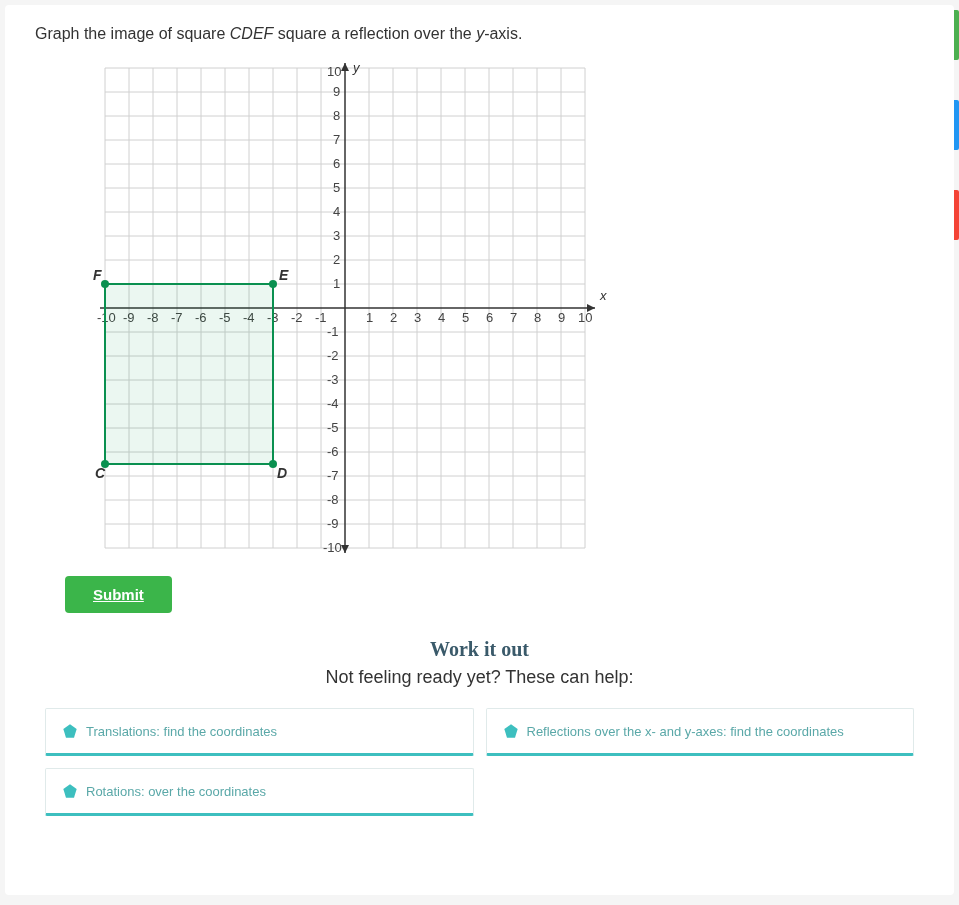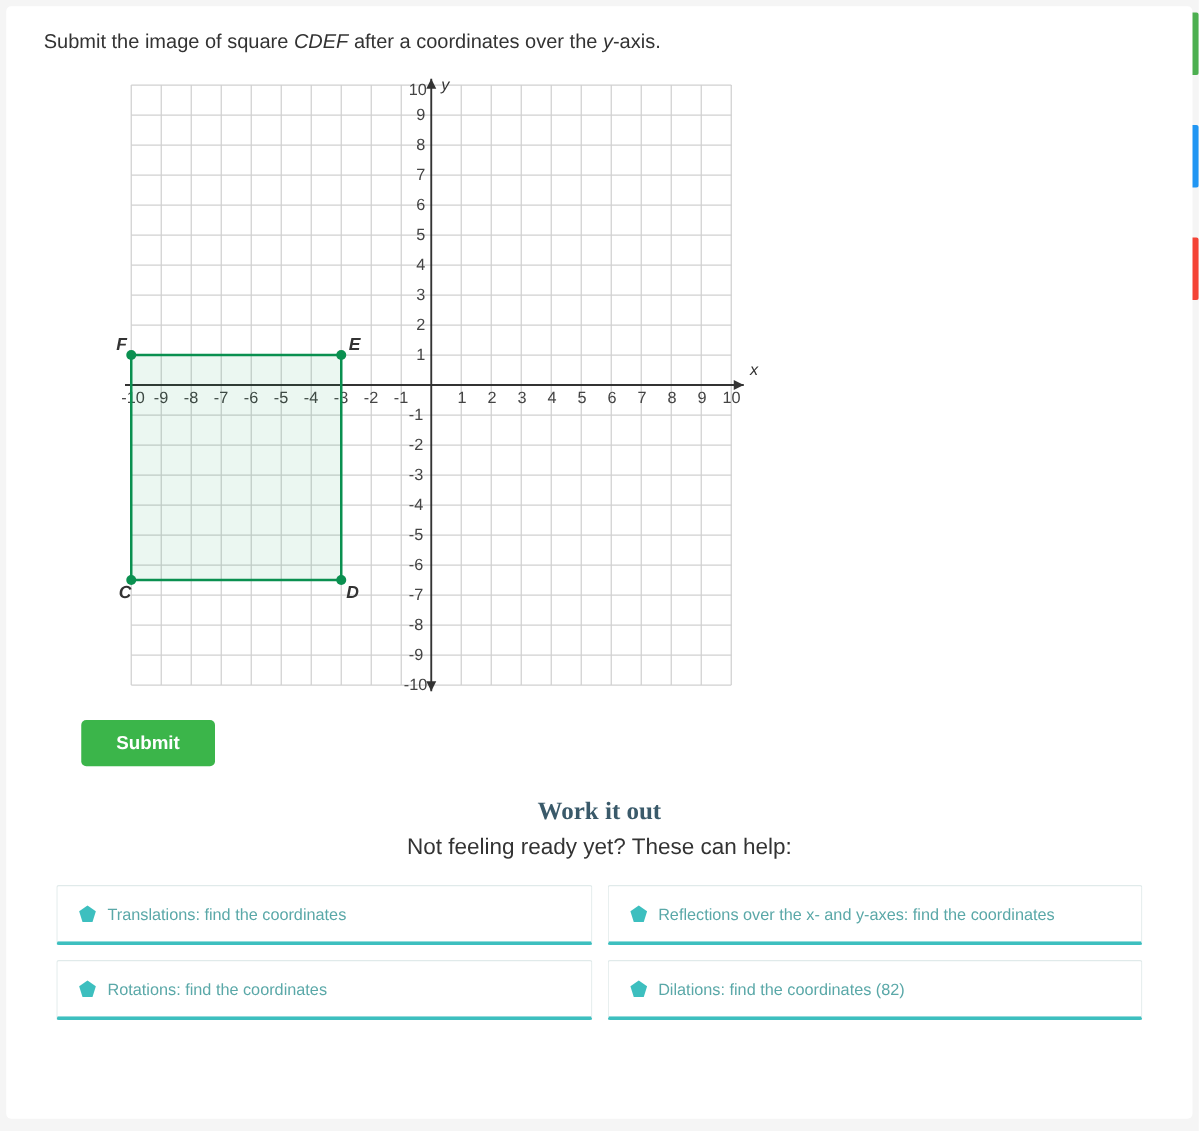--- a/index.html
+++ b/index.html
@@ -18,21 +18,21 @@
     .axis { stroke: #333; stroke-width: 1.5; }
     .tick-label { font-size: 13px; fill: #444; font-family: Arial; }
     .axis-label { font-size: 13px; font-style: italic; fill: #333; font-family: Arial; }
     
     .square-path { fill: rgba(0,150,80,0.08); stroke: #0a9050; stroke-width: 2; }
     .vertex { fill: #0a9050; }
     .vertex-label { font-size: 14px; font-style: italic; font-weight: bold; fill: #333; font-family: Arial; }
     
     .arrow { fill: #333; }
     
-    .submit-btn { display: inline-block; background: #3bb54a; color: #fff; font-size: 15px; font-weight: bold; padding: 10px 28px; border-radius: 4px; border: none; cursor: pointer; margin-top: 18px; margin-left: 30px; }
+    .submit-btn { display: inline-block; background: #3bb54a; color: #fff; font-size: 15px; font-weight: bold; padding: 10px 28px; border-radius: 4px; border: none; cursor: pointer; margin-top: 18px; margin-left: 30px; text-decoration: underline; }
     
     .help-section { text-align: center; margin-top: 25px; }
     .work-title { font-family: Georgia, serif; font-size: 20px; color: #3a5a6a; font-weight: bold; margin-bottom: 6px; }
     .help-text { font-size: 18px; color: #333; margin-bottom: 20px; }
     
     .help-grid { display: grid; grid-template-columns: 1fr 1fr; gap: 12px; padding: 0 10px; }
     .help-card { background: #fff; border: 1px solid #e0eaea; border-bottom: 3px solid #3dbfbf; padding: 14px 16px; font-size: 13px; color: #5aa8a8; cursor: pointer; display: flex; align-items: center; gap: 8px; border-radius: 2px; text-align: right; }
     .gem { width: 16px; height: 16px; flex-shrink: 0; }
     
     .side-bars { position: absolute; right: 0; top: 0; display: flex; flex-direction: column; gap: 40px; padding-top: 10px; }
@@ -45,21 +45,21 @@
 <body>
 
 <div class="side-bars">
   <div class="sidebar sb-green"></div>
   <div class="sidebar sb-blue"></div>
   <div class="sidebar sb-red"></div>
 </div>
 
 <div class="content">
   <p class="question">
-    <span>Submit the image of square </span><em>CDEF</em><span> after a coordinates over the </span><em>y</em><span>-axis.</span>
+    <span>Graph the image of square </span><em>CDEF</em><span> square a reflection over the </span><em>y</em><span>-axis.</span>
   </p>
 
   <div class="chart-container">
     <svg class="grid" width="560" height="500" viewBox="0 0 560 500">
 
       <g>
 
         <line class="gridline" x1="40" y1="10" x2="40" y2="490"></line>
         <line class="gridline" x1="64" y1="10" x2="64" y2="490"></line>
         <line class="gridline" x1="88" y1="10" x2="88" y2="490"></line>
@@ -186,24 +186,18 @@
       <div class="help-card">
         <svg class="gem" viewBox="0 0 24 24">
             <polygon points="12,2 22,9 18,22 6,22 2,9" fill="#3dbfbf"></polygon>
           </svg>
         <span>Reflections over the x- and y-axes: find the coordinates</span>
       </div>
       <div class="help-card">
         <svg class="gem" viewBox="0 0 24 24">
             <polygon points="12,2 22,9 18,22 6,22 2,9" fill="#3dbfbf"></polygon>
           </svg>
-        <span>Rotations: find the coordinates</span>
-      </div>
-      <div class="help-card">
-        <svg class="gem" viewBox="0 0 24 24">
-            <polygon points="12,2 22,9 18,22 6,22 2,9" fill="#3dbfbf"></polygon>
-          </svg>
-        <span>Dilations: find the coordinates (82) </span>
+        <span>Rotations: over the coordinates</span>
       </div>
     </div>
   </div>
 
 </div>
 
 </body></html>

